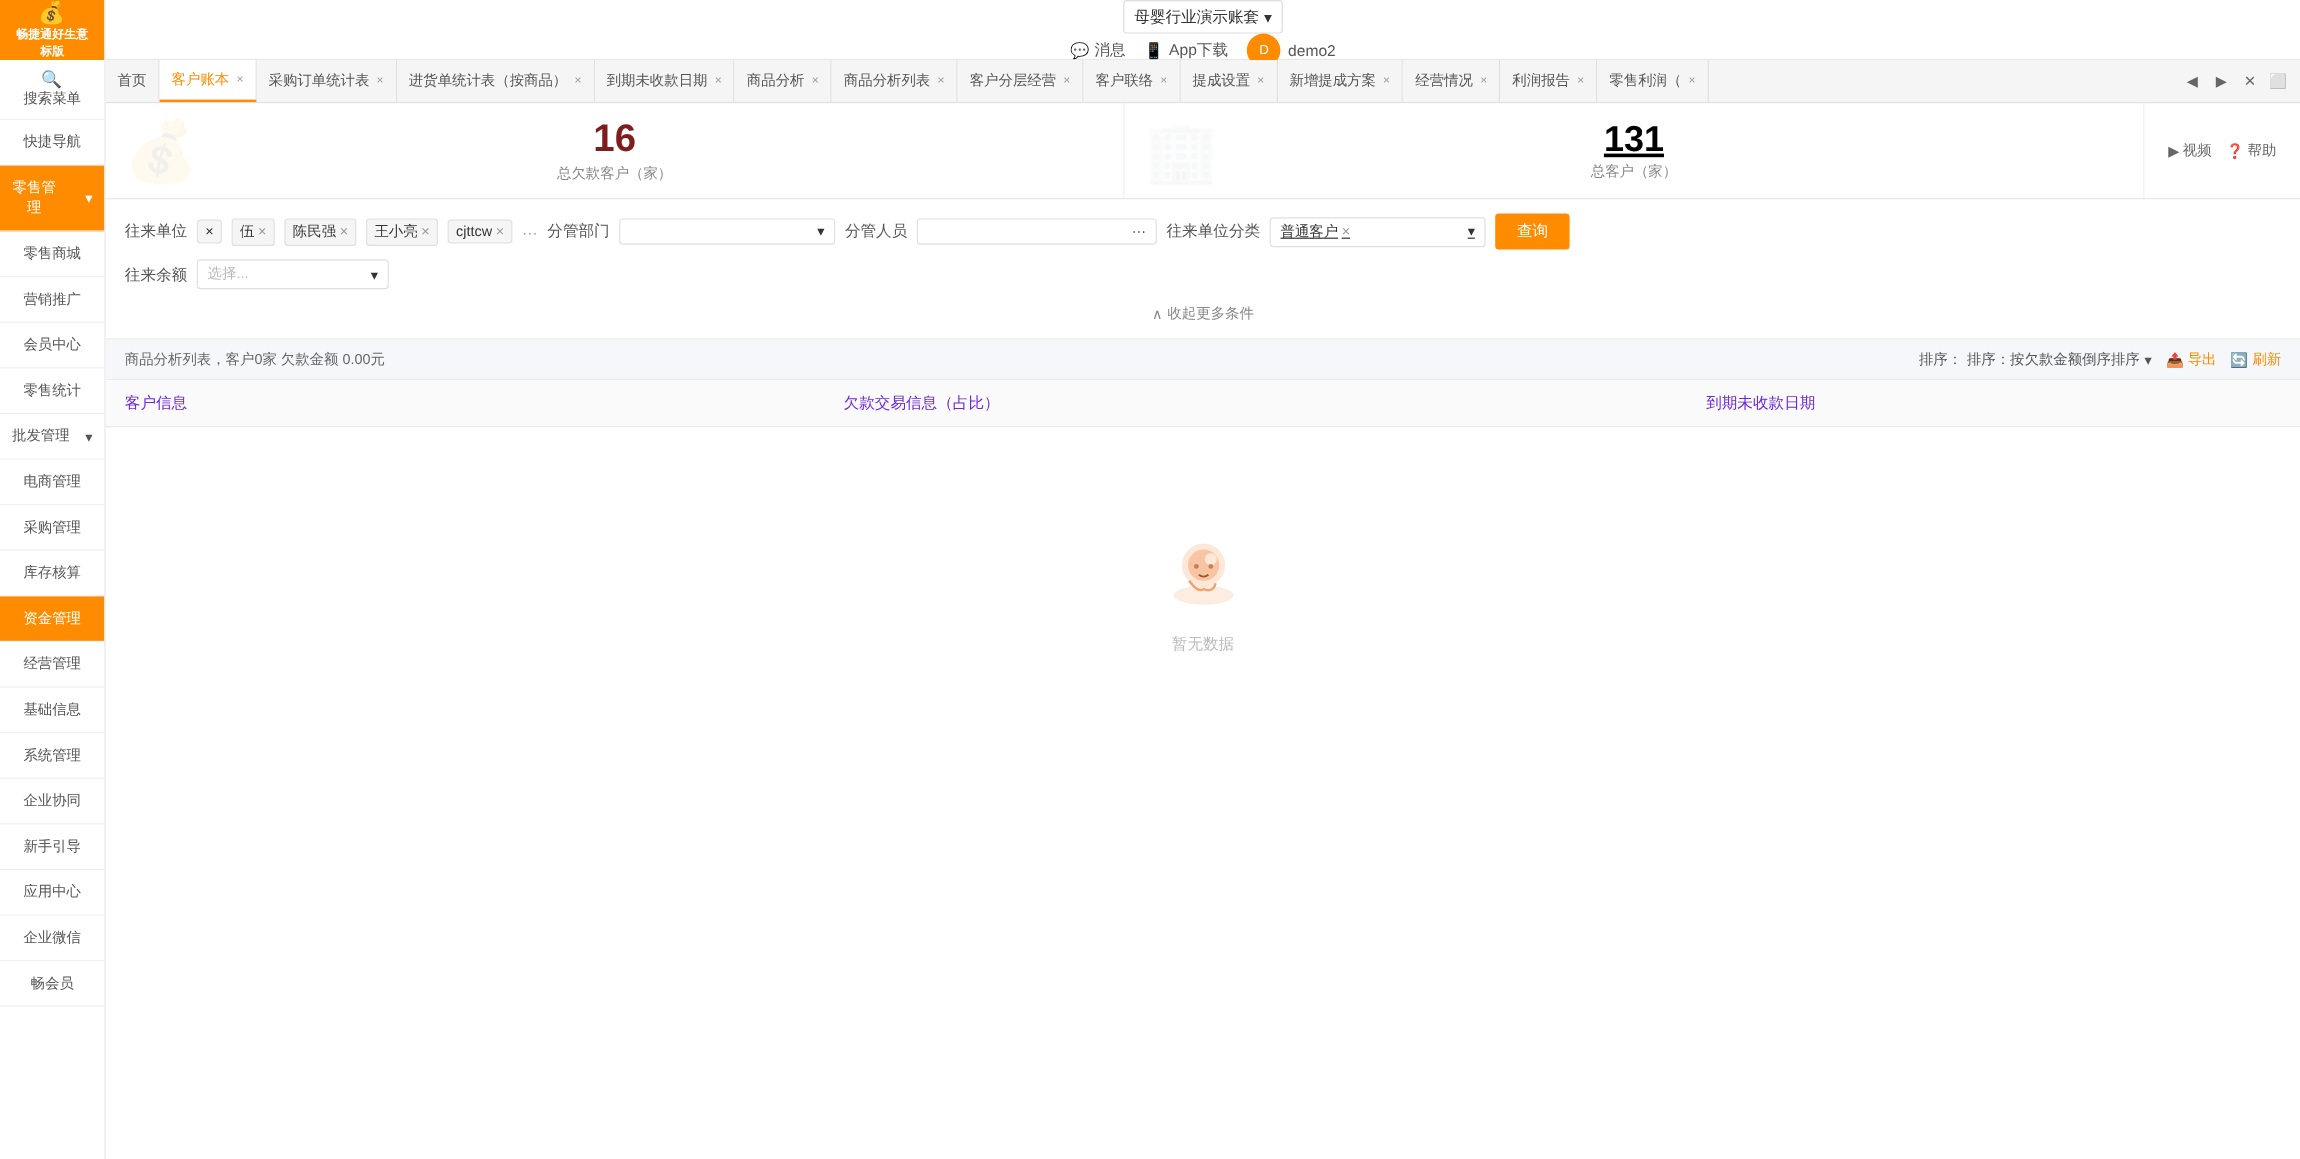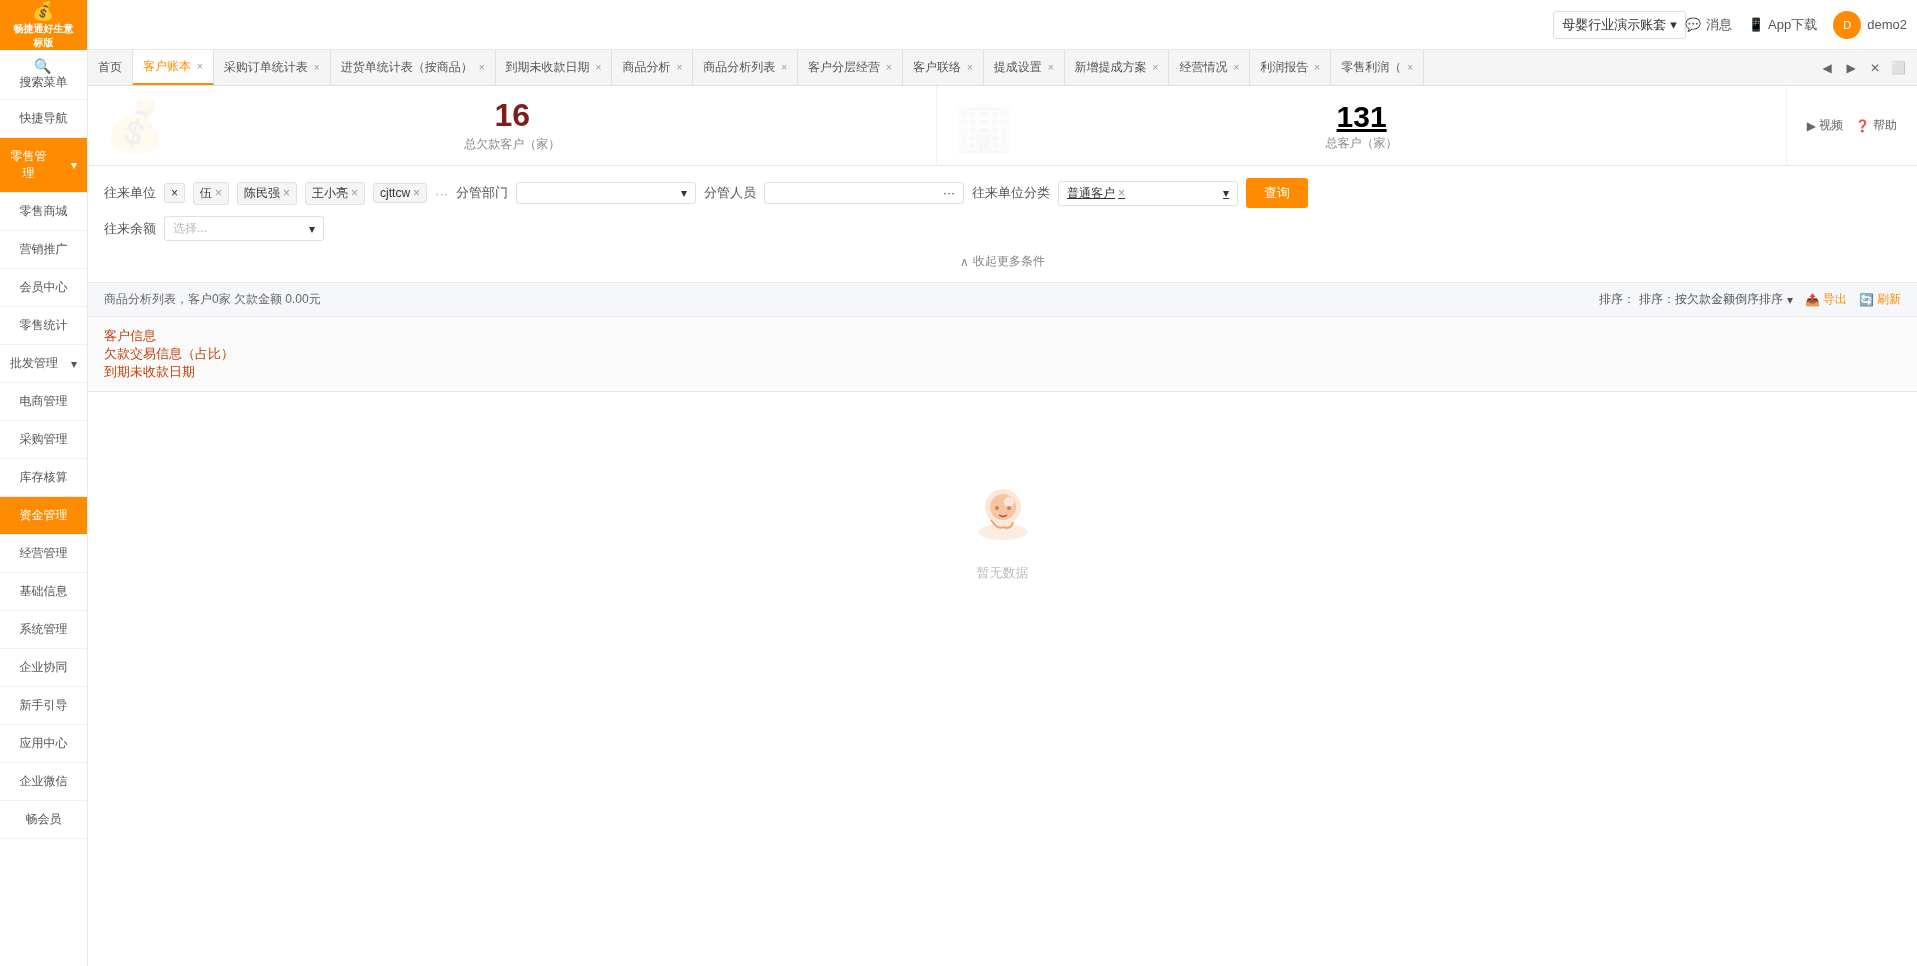--- a/index.html
+++ b/index.html
@@ -63,22 +63,23 @@
     }
 
     
     .top-bar {
       height: 50px;
       background: #fff;
       border-bottom: 1px solid #e8e8e8;
       display: flex;
       align-items: center;
       padding: 0 10px;
-      justify-content: flex-end;
+      justify-content: flex-start;
       flex-shrink: 0;
+      flex-direction: column;
     }
     .top-bar-left {
       display: flex;
       align-items: center;
       gap: 8px;
     }
     .top-bar-dropdown {
       display: flex;
       align-items: center;
       gap: 4px;
@@ -303,23 +304,22 @@
       background: #fff;
       flex: 1;
       flex-shrink: 0;
     }
     .table-header {
       display: flex;
       background: #fafafa;
       border-bottom: 1px solid #e8e8e8;
       padding: 10px 16px;
       font-size: 13px;
-      color: #c2410c;
+      color: #6d28d9;
       font-weight: 500;
-      flex-direction: column;
     }
     .table-header .col-customer { flex: 2.5; }
     .table-header .col-debt { flex: 3; }
     .table-header .col-repay { flex: 3; }
     .table-header .col-date { flex: 2; }
 
     
     .empty-state {
       display: flex;
       flex-direction: column;

